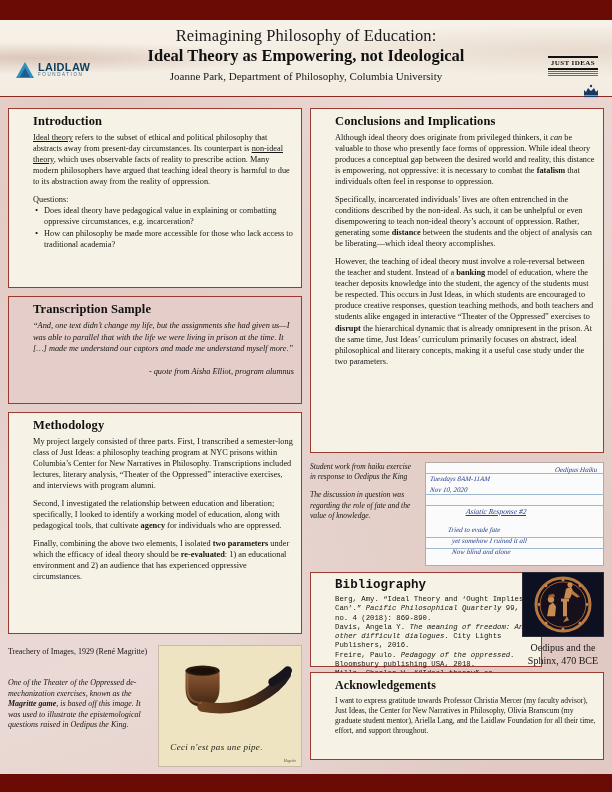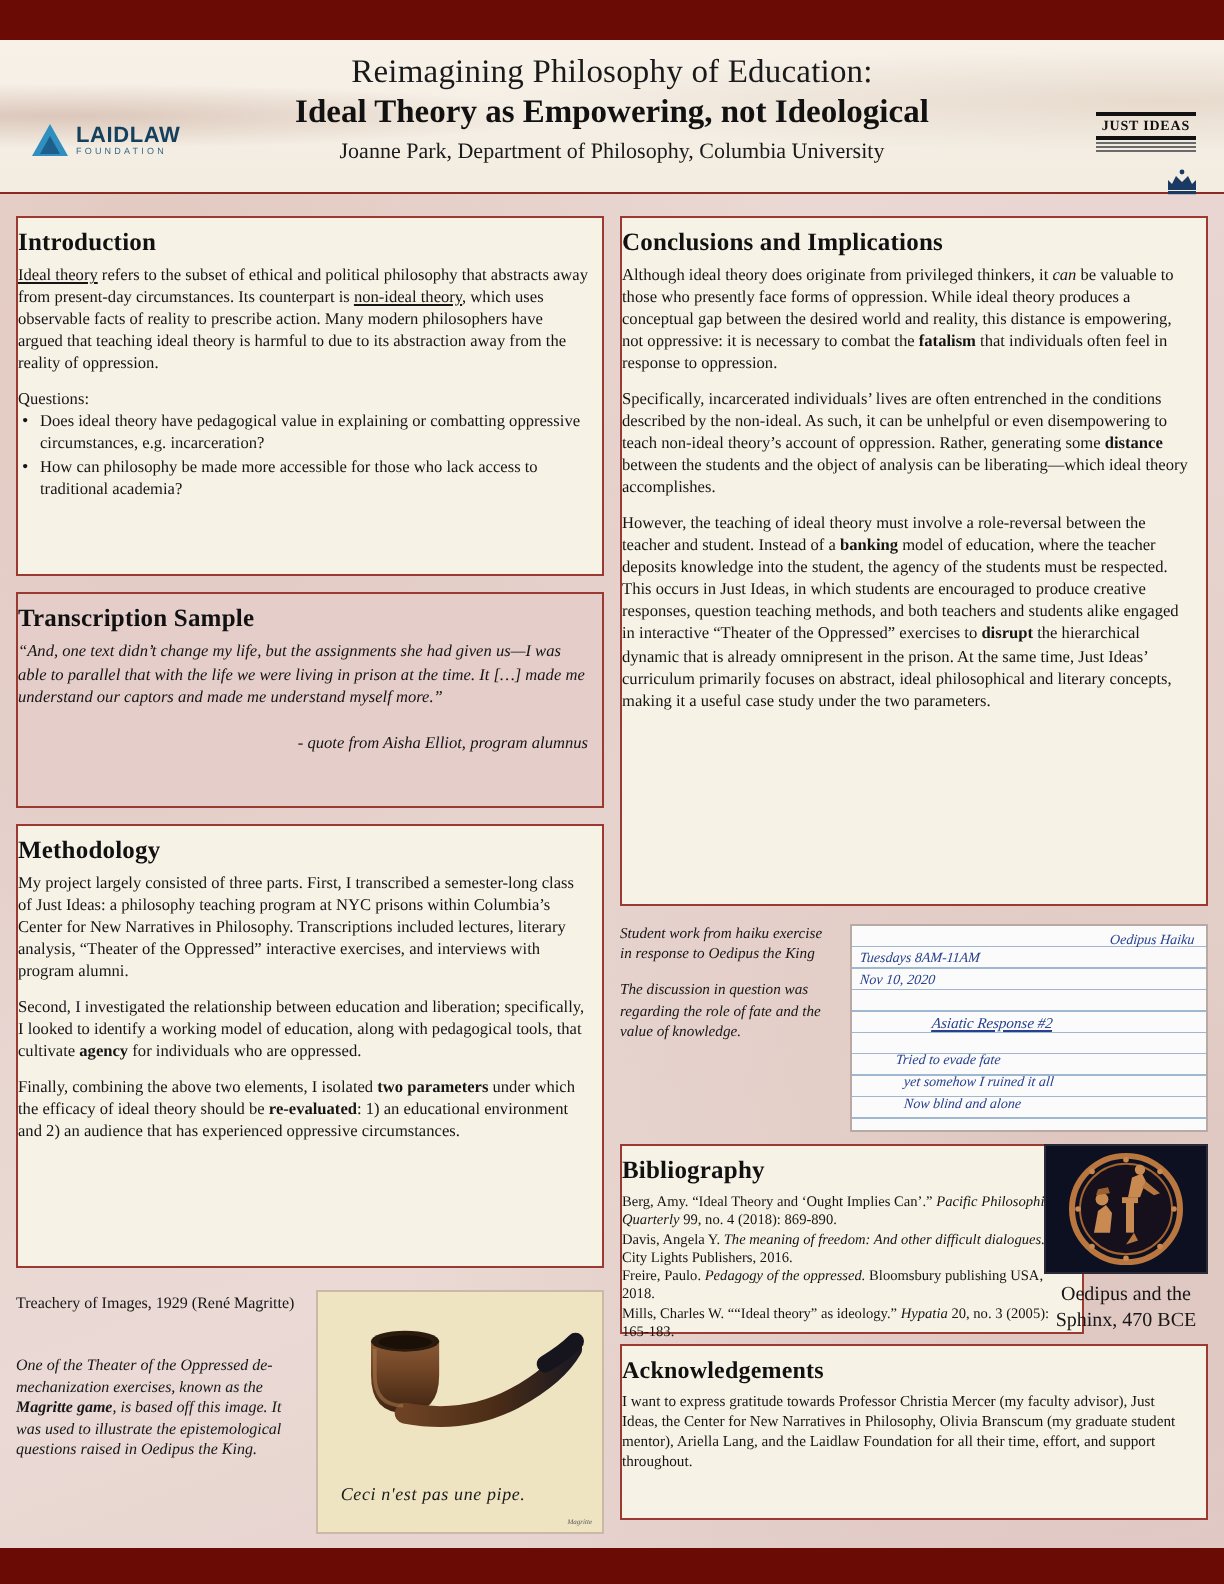--- a/index.html
+++ b/index.html
@@ -31,21 +31,21 @@
     border-bottom:1.5px solid #8a2a22;
   }
   .header-title{
     position:absolute;left:110px;right:110px;top:6px;text-align:center;
   }
   .title-line1{font-size:16.5px;color:#1a1a1a;letter-spacing:.1px;line-height:1.18;}
   .title-line2{font-size:16.5px;font-weight:bold;color:#111;line-height:1.2;margin-top:1px;}
   .title-authors{font-size:11px;color:#1a1a1a;margin-top:4px;}
 
   
-  .logo-laidlaw{position:absolute;left:16px;top:42px;display:flex;align-items:flex-end;gap:4px;}
+  .logo-laidlaw{position:absolute;left:16px;top:42px;display:flex;align-items:center;gap:4px;}
   .ll-tri{width:0;height:0;border-left:9px solid transparent;border-right:9px solid transparent;border-bottom:16px solid #2f8fbe;position:relative;}
   .ll-tri:after{content:"";position:absolute;left:-5px;top:6px;width:0;height:0;border-left:5px solid transparent;border-right:5px solid transparent;border-bottom:9px solid #1d5e8c;}
   .ll-txt{line-height:1;}
   .ll-name{font-family:"Liberation Sans",sans-serif;font-weight:bold;font-size:11px;color:#13405c;letter-spacing:.3px;}
   .ll-sub{font-family:"Liberation Sans",sans-serif;font-size:4.5px;color:#3a6a88;letter-spacing:1.6px;}
 
   .logo-justideas{position:absolute;right:14px;top:36px;text-align:center;}
   .ji-box{border-top:2px solid #111;border-bottom:2px solid #111;padding:1px 3px;}
   .ji-txt{font-family:"Liberation Serif",serif;font-weight:bold;font-size:7px;letter-spacing:.4px;color:#111;}
   .ji-lines{height:5px;margin-top:1px;background:repeating-linear-gradient(180deg,#6a6a6a 0 1px,transparent 1px 2px);}
@@ -56,21 +56,21 @@
   .cc-txt{line-height:1.05;}
   .cc-name{font-family:"Liberation Serif",serif;font-size:12.5px;color:#1b3a63;letter-spacing:.2px;}
   .cc-sub{font-family:"Liberation Serif",serif;font-size:3.6px;color:#1b3a63;letter-spacing:.35px;}
 
   
   .panel{
     position:absolute;
     background:#f7f2e6;
     border:1.2px solid #9b3a30;
     box-sizing:border-box;
-    padding:5px 7px 6px 0;
+    padding:5px 7px 6px 24px;
   }
   .panel.mauve{background:#e5cdca;}
   .panel h2{
     margin:0 0 3px 0;
     font-size:12.5px;font-weight:bold;color:#111;letter-spacing:.1px;
   }
   .ptext{font-size:8.3px;line-height:1.33;color:#151515;text-align:left;}
   .ptext p{margin:0 0 7px 0;}
   .ptext p:last-child{margin-bottom:0;}
   b{font-weight:bold;}
@@ -98,21 +98,21 @@
   .student{position:absolute;left:310px;top:462px;width:294px;height:104px;display:flex;gap:7px;}
   .stu-cap{width:108px;font-size:7.6px;line-height:1.34;font-style:italic;color:#161616;}
   .stu-cap p{margin:0 0 8px 0;}
   .notecard{
     flex:1;background:#fbfbfb;border:1px solid #b9a9a4;position:relative;overflow:hidden;
     background-image:repeating-linear-gradient(180deg,transparent 0 10px,#9fb7cf 10px 10.7px);
   }
   .hw{position:absolute;font-family:"Liberation Serif",serif;color:#27408f;font-style:italic;white-space:nowrap;transform:skewX(-6deg);}
 
   
-  .bib{position:absolute;left:310px;top:572px;width:232px;height:95px;}
+  .bib{position:absolute;left:310px;top:572px;width:232px;height:95px;font-family:Liberation Mono, monospace;}
   .bib .ptext{font-size:7.3px;line-height:1.27;}
 
   
   .oed{position:absolute;left:522px;top:572px;width:82px;height:95px;}
   .oed-img{width:100%;height:65px;background:#10131f;position:relative;overflow:hidden;border:1px solid #2a2a38;box-sizing:border-box;}
   .oed-cap{font-size:10px;line-height:1.25;text-align:center;padding-top:5px;color:#161616;}
 
   
   .ack{position:absolute;left:310px;top:672px;width:294px;height:88px;}
   .ack .ptext{font-size:7.6px;line-height:1.3;}

